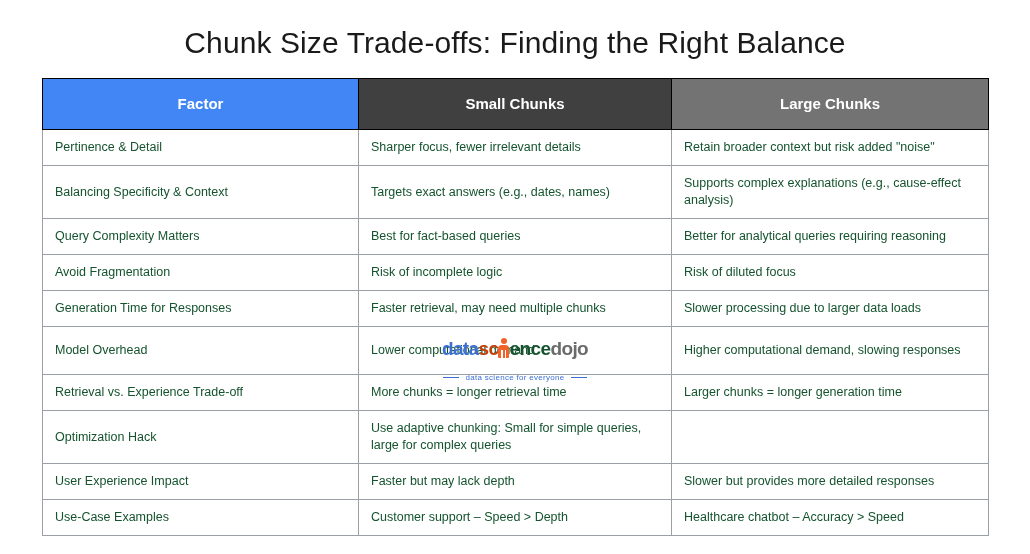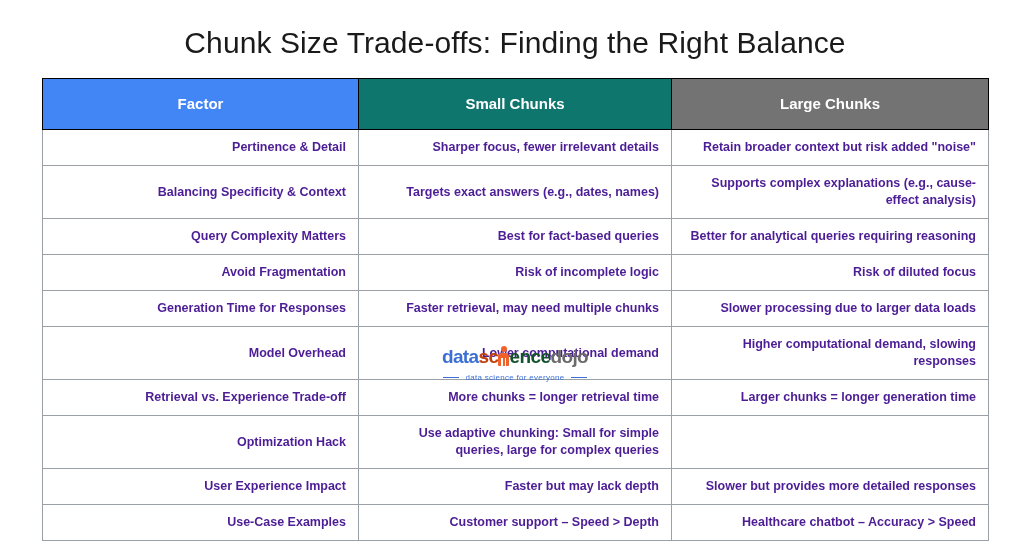--- a/index.html
+++ b/index.html
@@ -62,34 +62,33 @@
     color: #ffffff;
     font-size: 15px;
     font-weight: 700;
     vertical-align: middle;
     border: 1px solid #000000;
     box-sizing: border-box;
     line-height: 18px;
   }
 
   th.hd-factor { background: #4285f4; }
-  th.hd-small  { background: #0f766e; }
+  th.hd-small  { background: #404040; }
   th.hd-large  { background: #737373; }
 
   table.compare tbody td {
     border: 1px solid #9aa0a6;
     padding: 9px 12px;
-    text-align: right;
+    text-align: left;
     vertical-align: middle;
-    color: #4c1d95;
+    color: #14532d;
     font-size: 12.5px;
     line-height: 17px;
     box-sizing: border-box;
     background: #ffffff;
-    font-weight: bold;
   }
 
   table.compare tbody tr.r-tall td { height: 48px; }
   table.compare tbody tr.r-short td { height: 31px; }
 
   
   .footer {
     position: absolute;
     left: 0;
     bottom: 8px;
@@ -153,21 +152,21 @@
   .person-i .notchR {
     position: absolute;
     left: 6.4px;
     top: 11px;
     width: 1.6px;
     height: 8px;
     background: #ffffff;
   }
 
   .tagline-row {
-    margin-top: 7px;
+    margin-top: 15px;
     display: flex;
     align-items: center;
     gap: 6px;
   }
   .tag-rule {
     width: 16px;
     height: 1px;
     background: #3b6fd4;
   }
   .tagline {

